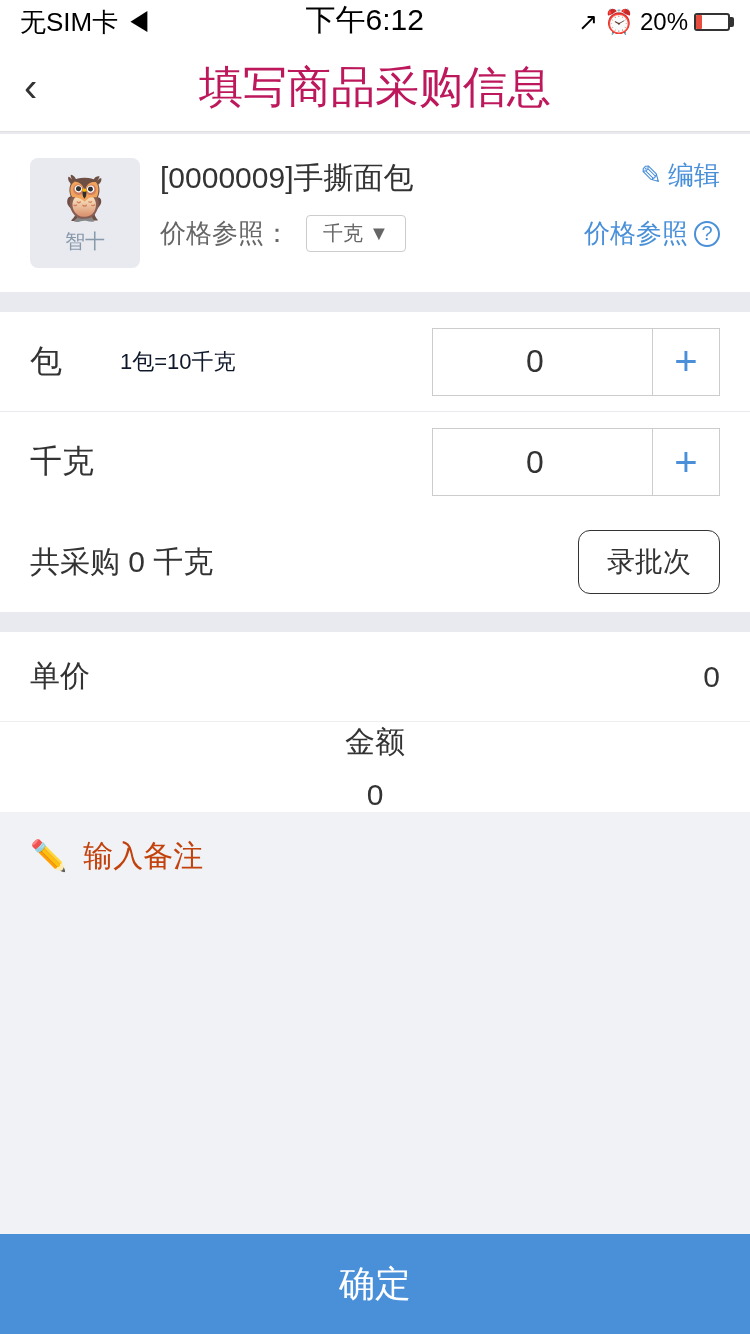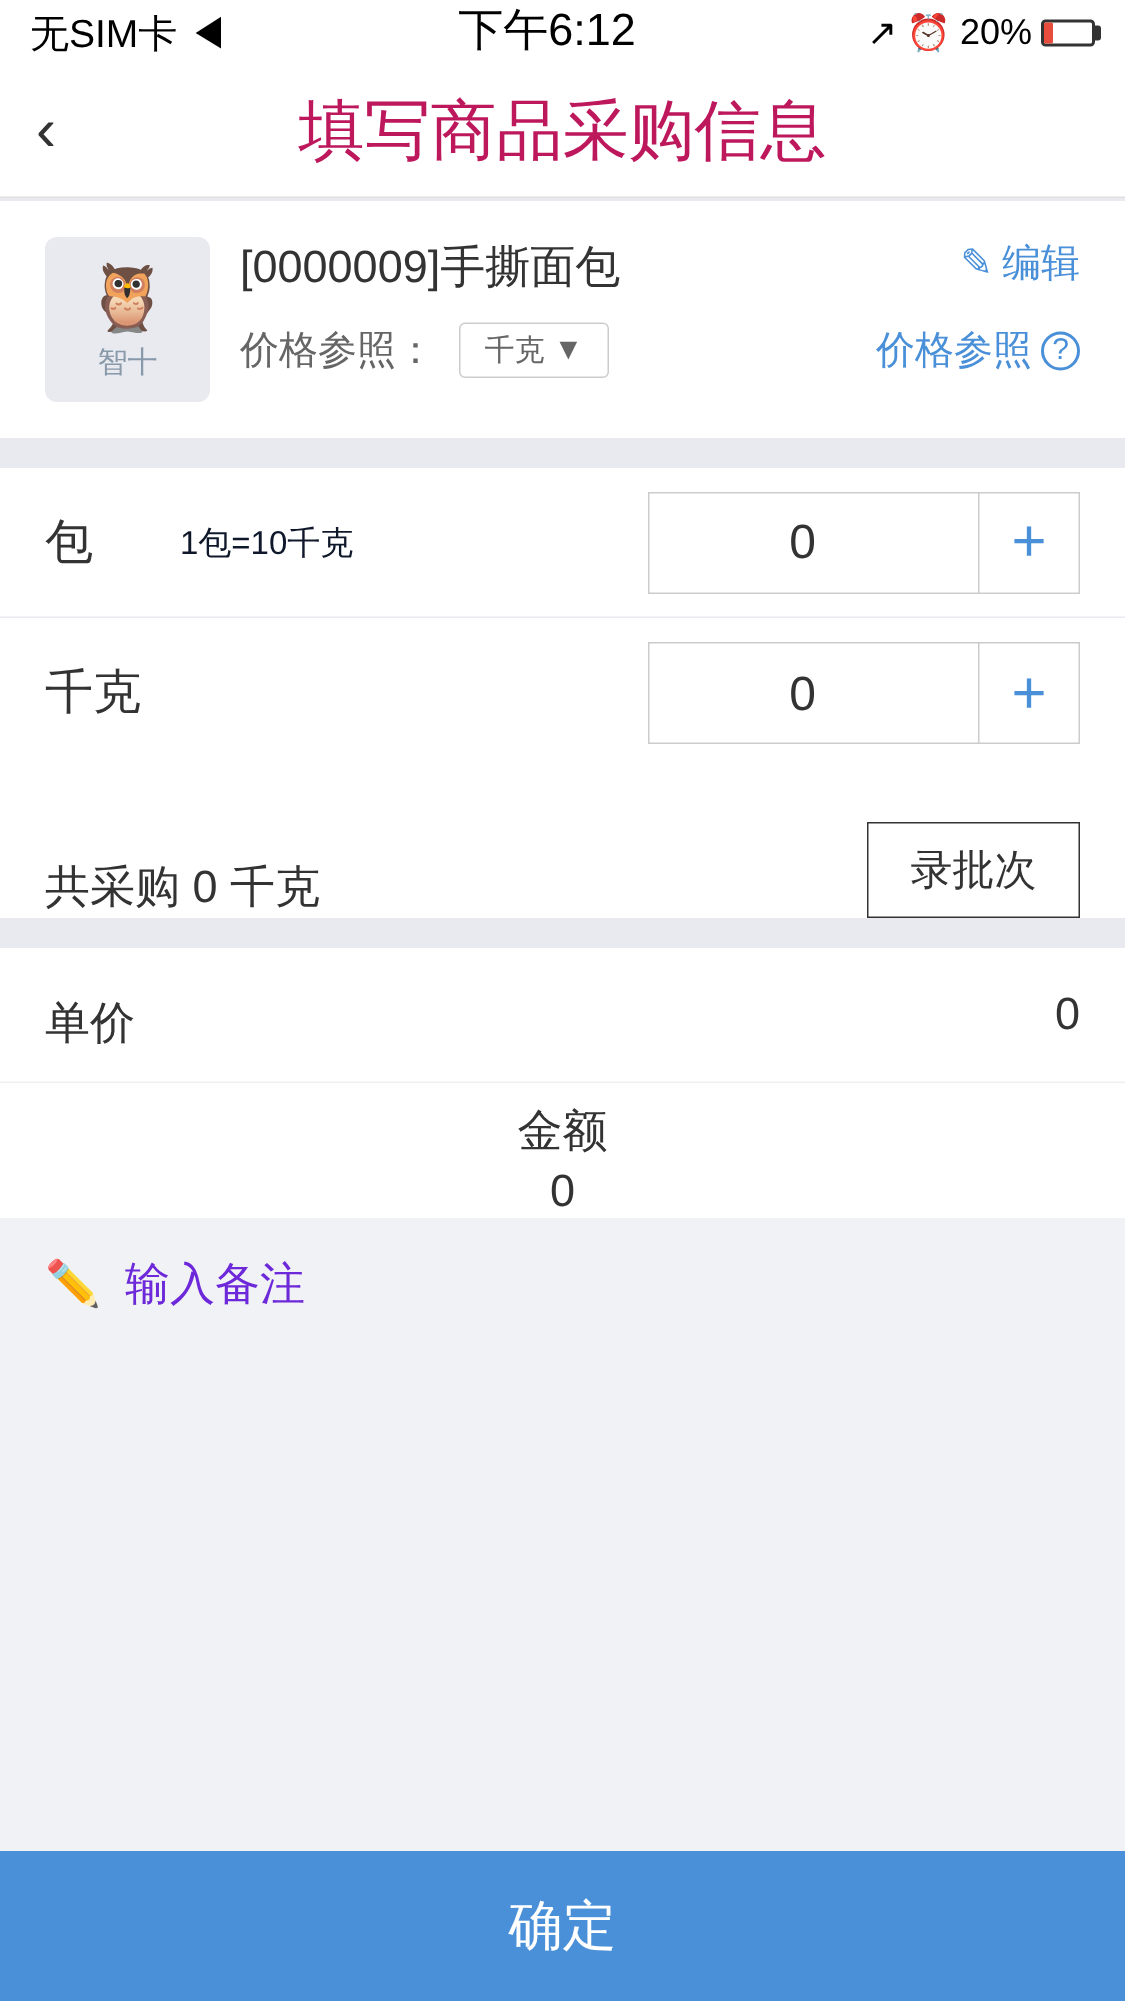--- a/index.html
+++ b/index.html
@@ -195,33 +195,33 @@
       display: flex;
       align-items: center;
       justify-content: center;
       cursor: pointer;
     }
 
     
     .total-row {
       background: #fff;
       display: flex;
-      align-items: flex-end;
+      align-items: center;
       padding: 0 30px;
       height: 100px;
     }
     .total-label {
       font-size: 30px;
       color: #333;
       flex: 1;
     }
     .record-btn {
       border: 1px solid #333;
       background: #fff;
-      border-radius: 0;
+      border-radius: 12px;
       padding: 12px 28px;
       font-size: 28px;
       color: #333;
       cursor: pointer;
     }
 
     
     .price-section {
       background: #fff;
       margin-top: 0;
@@ -234,21 +234,20 @@
       border-bottom: 1px solid #efefef;
     }
     .price-row:last-child {
       border-bottom: none;
       flex-direction: column;
     }
     .price-label {
       font-size: 30px;
       color: #333;
       flex: 1;
-      margin-top: 12px;
     }
     .price-value {
       font-size: 30px;
       color: #333;
     }
 
     
     .remark-area {
       background: #f0f2f5;
       padding: 24px 30px;
@@ -257,21 +256,21 @@
       gap: 16px;
       min-height: 120px;
     }
     .remark-icon {
       font-size: 30px;
       color: #aaa;
       margin-top: 2px;
     }
     .remark-placeholder {
       font-size: 30px;
-      color: #6d28d9;
+      color: #c2410c;
     }
 
     
     .confirm-btn {
       position: fixed;
       bottom: 0;
       left: 0;
       width: 750px;
       height: 100px;
       background: #4a90d9;

